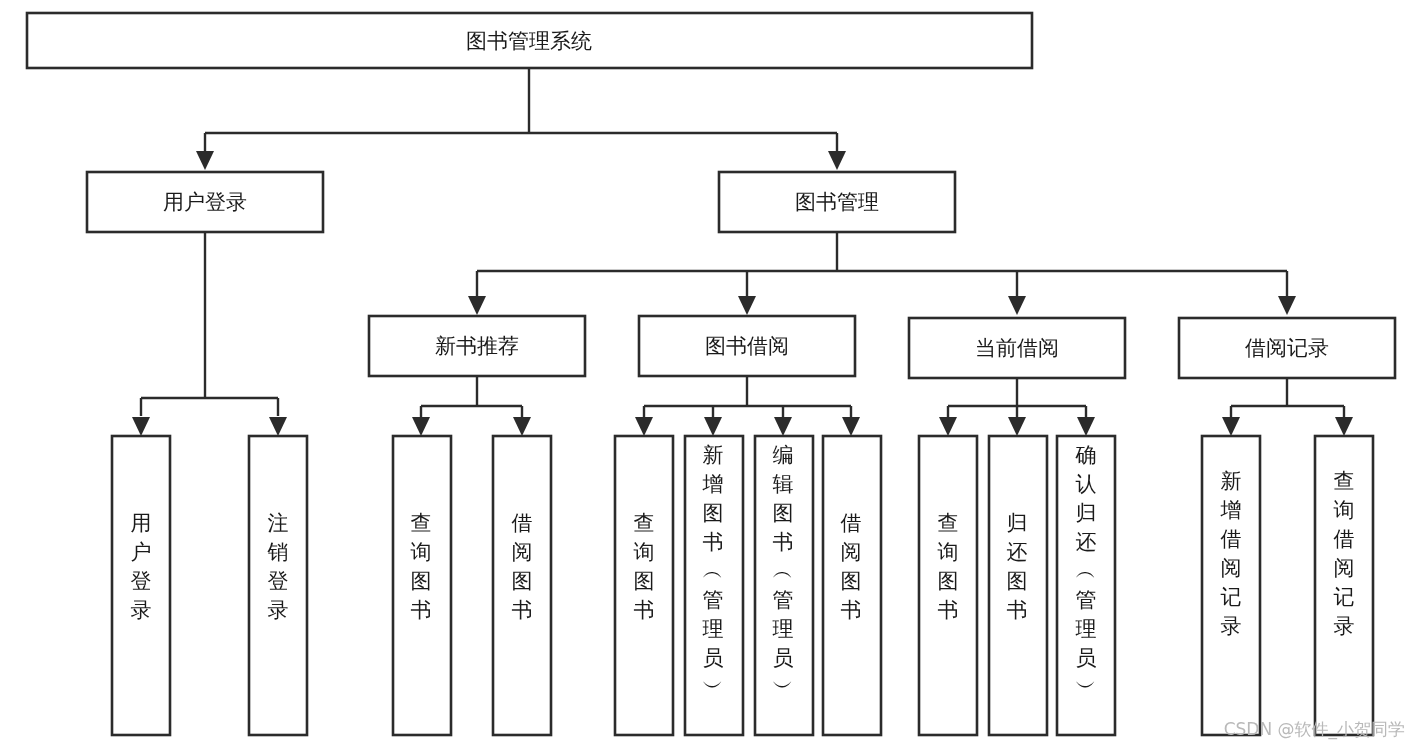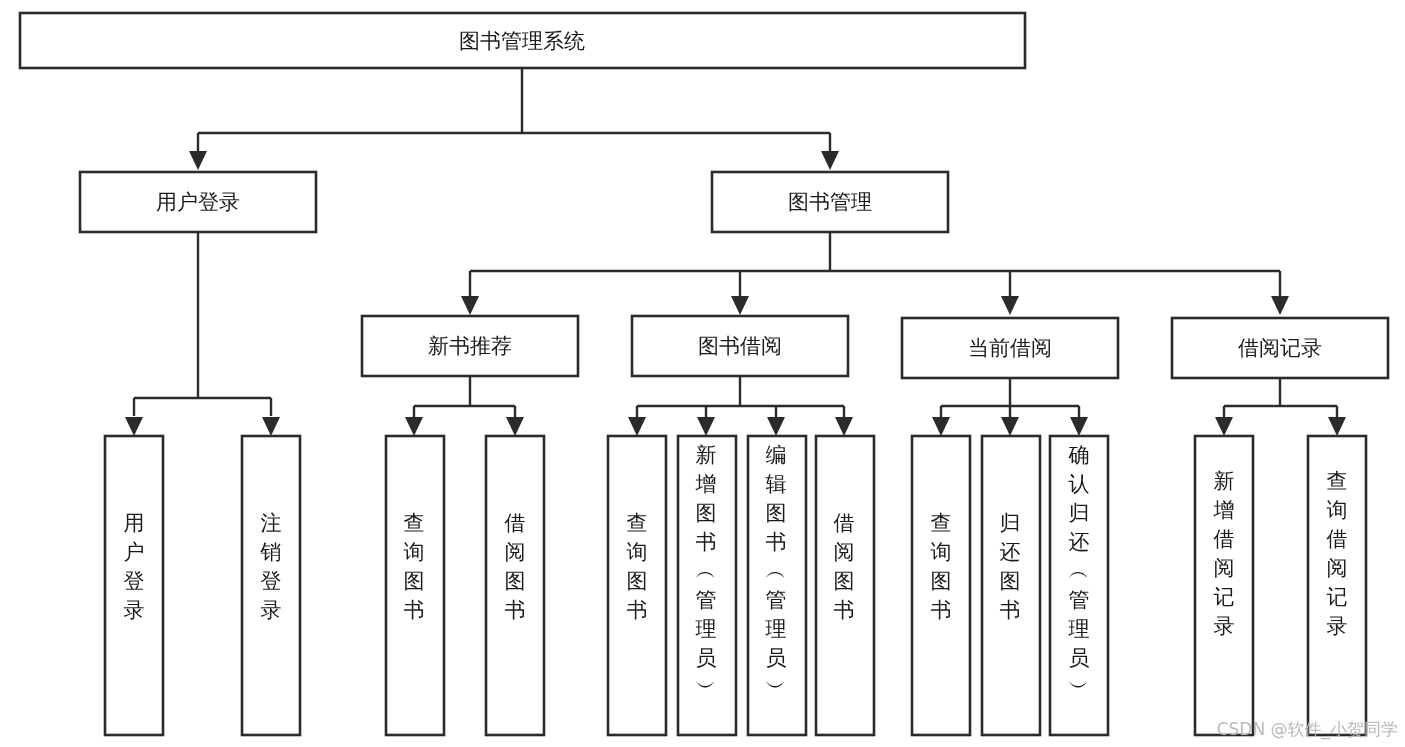--- a/index.html
+++ b/index.html
@@ -11,20 +11,21 @@
     width: 1405px;
     height: 747px;
     font-family: "DejaVu Sans", "Liberation Sans", sans-serif;
     overflow: hidden;
     position: relative;
   }
   #diagram-root {
     position: relative;
     width: 1150px;
     height: 747px;
+    margin-left: 7px;
   }
   svg#flowchart {
     position: absolute;
     top: 0;
     left: 0;
     width: 1405px;
     height: 747px;
     display: block;
   }
   .node-box {

